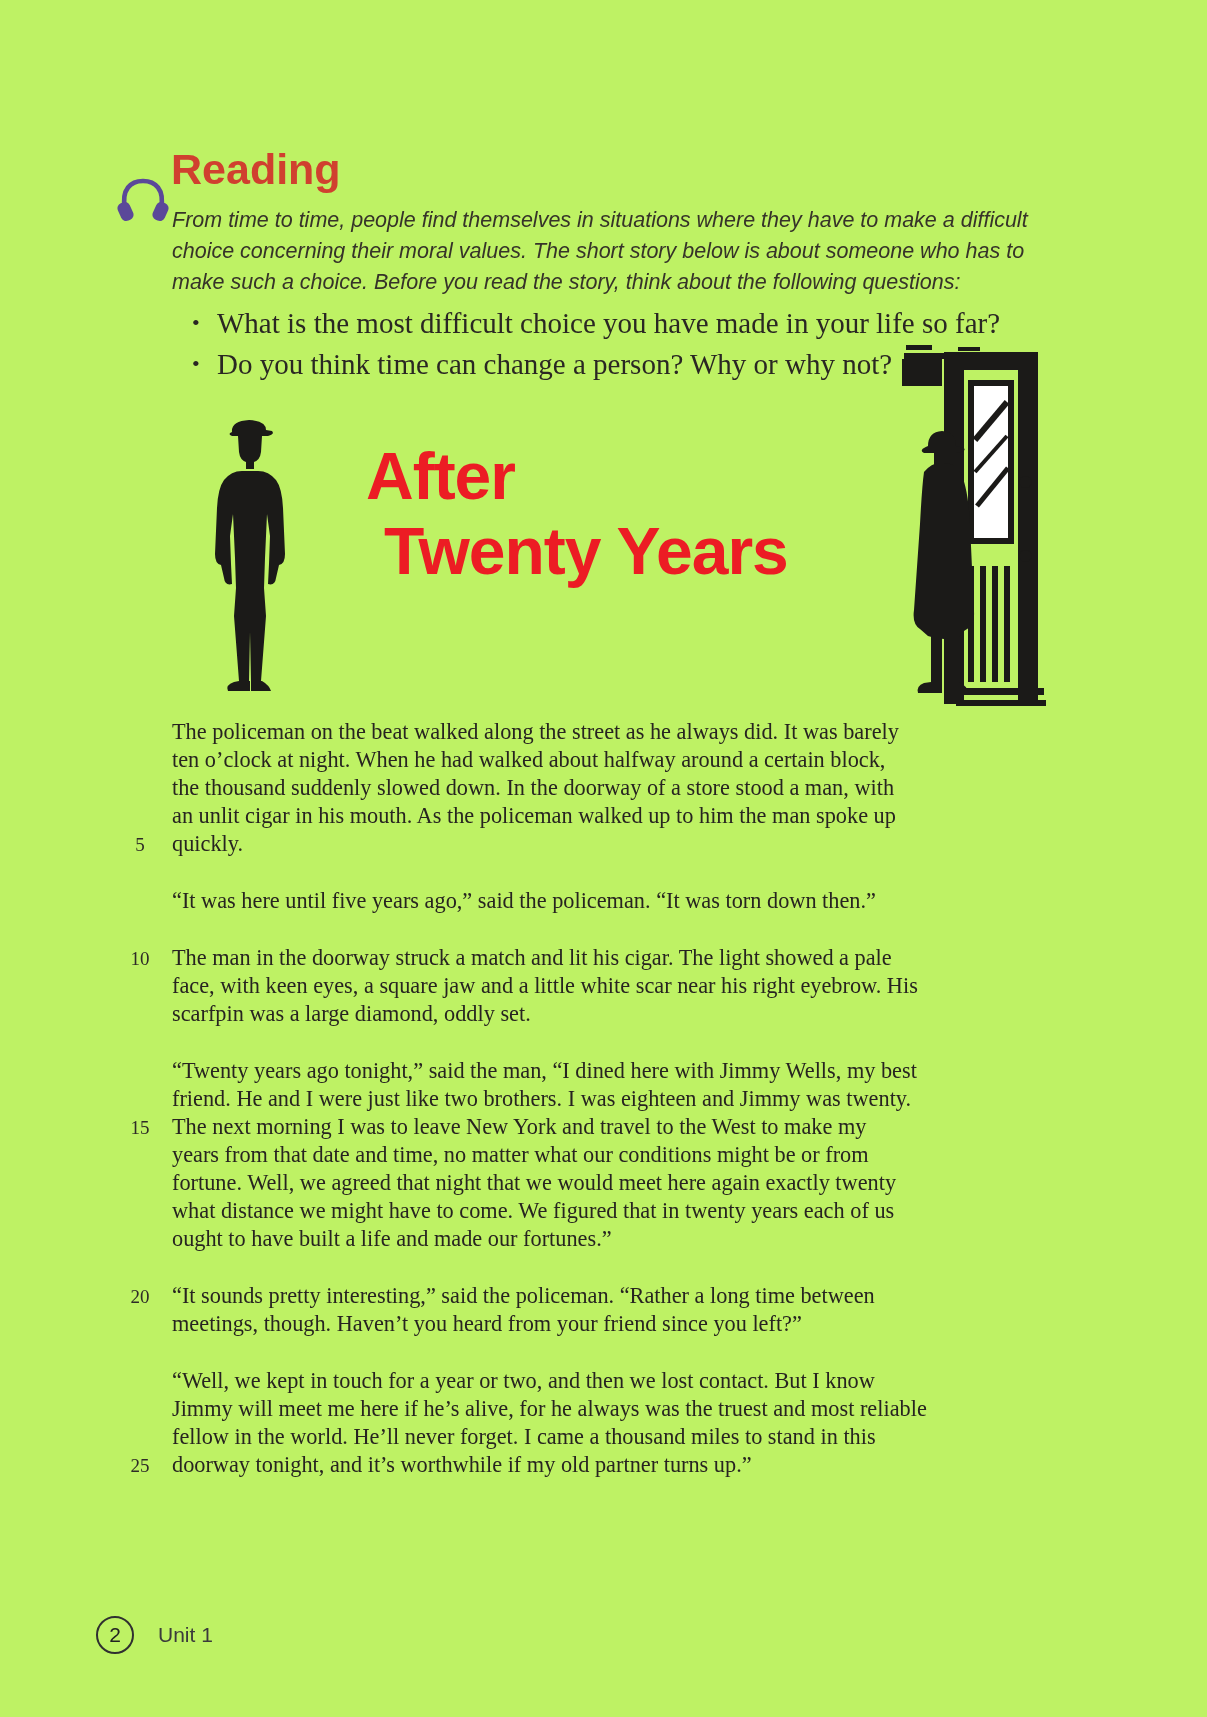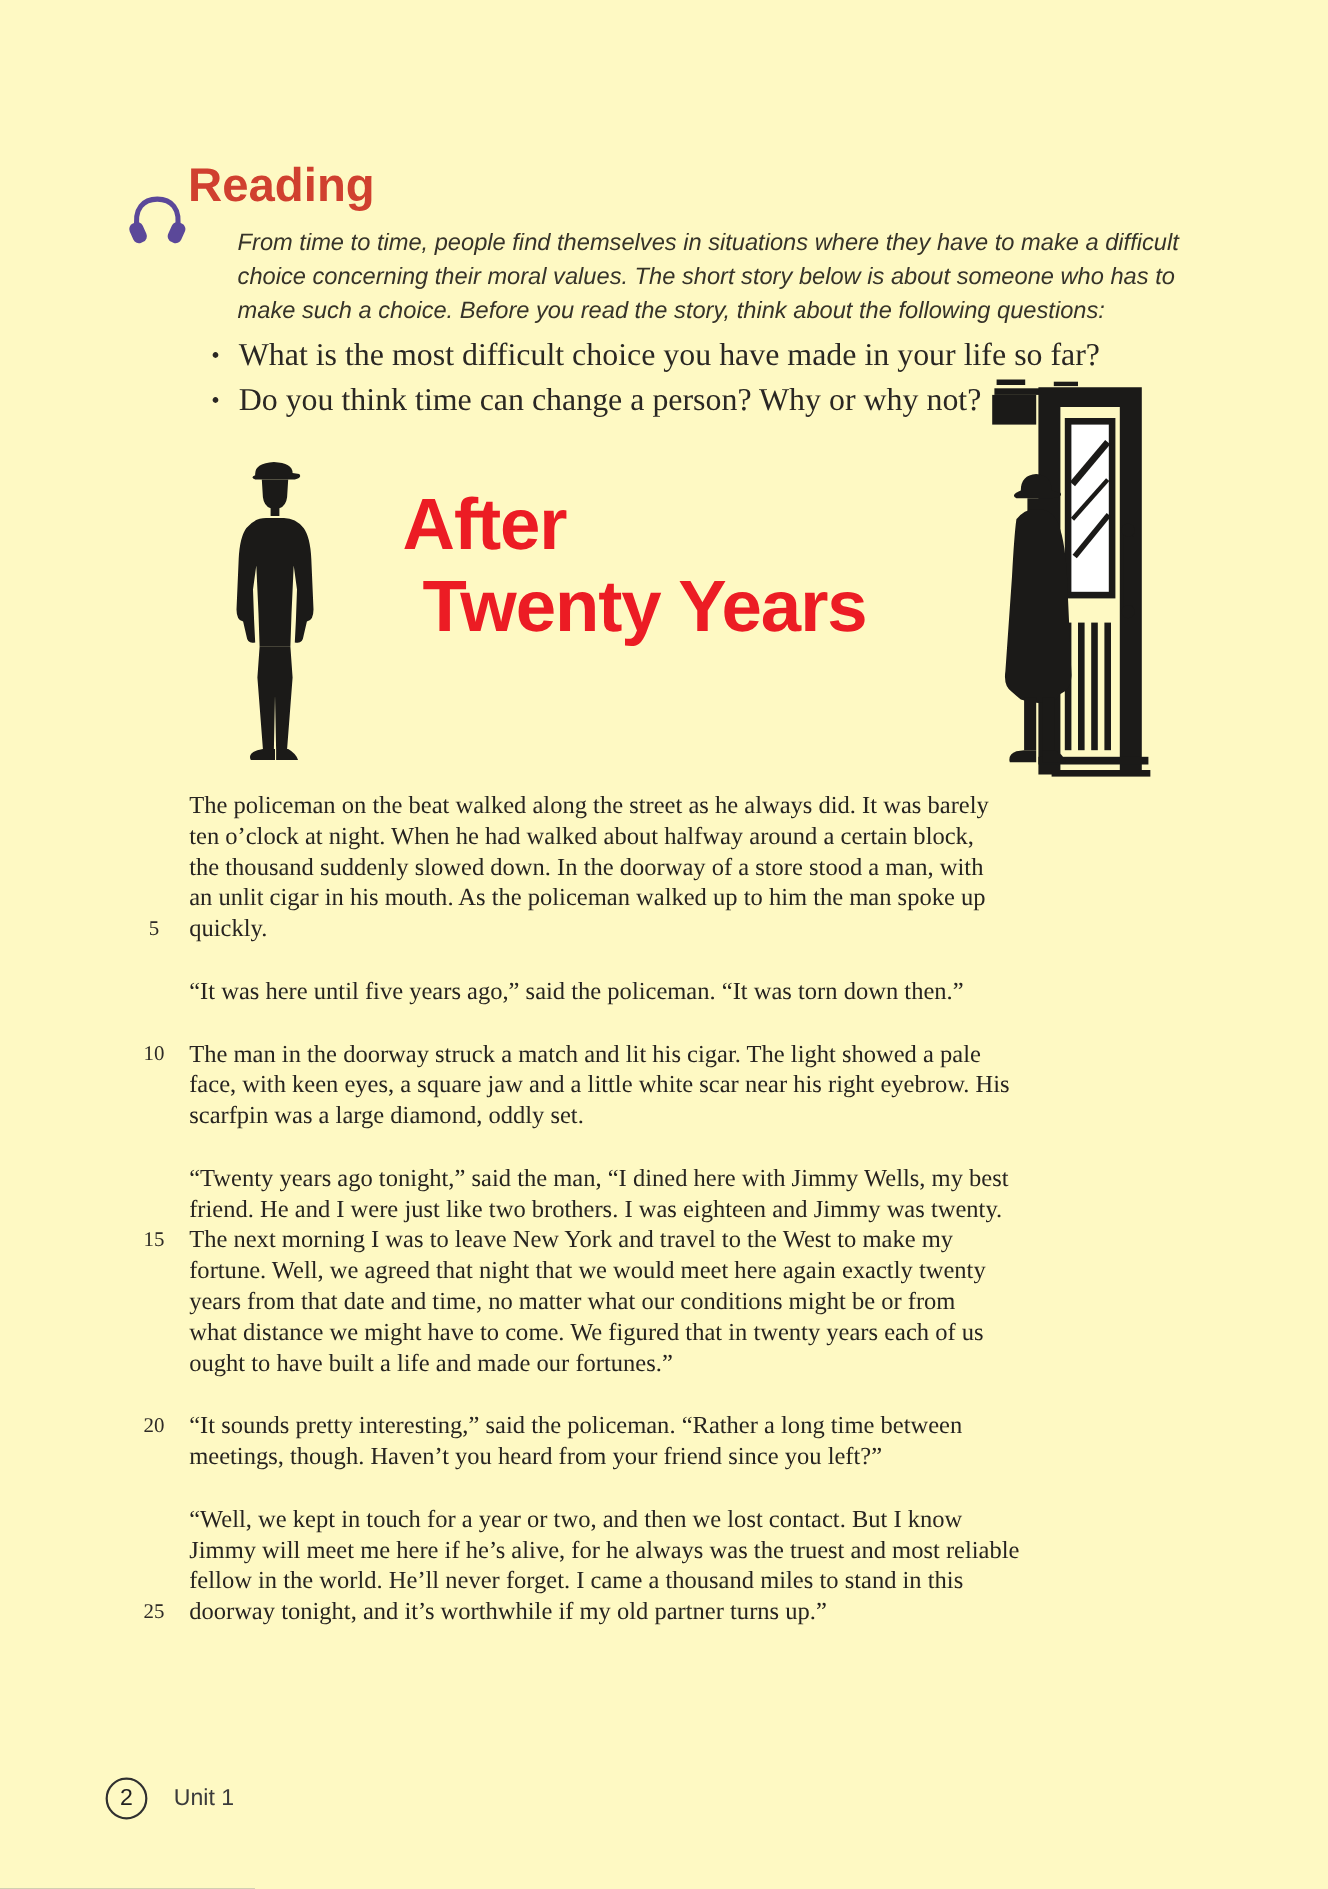--- a/index.html
+++ b/index.html
@@ -1,30 +1,30 @@
 <!DOCTYPE html>
 <html style="--heading_red: #d0402f; --title_red: #ec1c24; --icon_purple: #5b4899; --body_text: #272420; --illustration_black: #1b1a18;"><head>
 <meta charset="utf-8">
 <style>
   html,body{margin:0;padding:0;background:#9a9a9a;}
   .page{
     position:relative;width:1207px;height:1717px;margin:0 auto;
-    background:#fef9c3;overflow:hidden;
+    background:#bef264;overflow:hidden;
     font-family:"Liberation Serif",serif;color:#272420;
   }
   .section-heading{
     position:absolute;left:171px;top:116px;
     font-family:"Liberation Sans",sans-serif;font-weight:bold;
     font-size:43px;letter-spacing:0;color:var(--heading_red,#d0402f);
   }
   .headphones{position:absolute;left:116px;top:177px;width:54px;height:52px;color:var(--icon_purple,#5b4899);}
   .intro{
     position:absolute;left:172px;top:205px;
     font-family:"Liberation Sans",sans-serif;font-style:italic;
-    font-size:21.5px;line-height:31px;color:#363329;margin-left:44px;
+    font-size:21.5px;line-height:31px;color:#363329;
   }
   .intro-line{white-space:nowrap;}
   .questions{
     position:absolute;left:192px;top:310px;margin:0;padding:0;list-style:none;
     font-size:29px;color:#2a2723;
   }
   .questions li{position:relative;padding-left:25px;margin-bottom:14px;line-height:27px;white-space:nowrap;}
   .questions li::before{content:"\2022";position:absolute;left:0;top:-1px;font-size:22px;}
   .story-title{
     position:absolute;font-family:"Liberation Sans",sans-serif;font-weight:bold;
@@ -141,22 +141,22 @@
       </div>
       <div class="paragraph">
         <div class="story-line">The man in the doorway struck a match and lit his cigar. The light showed a pale<span class="line-number">10</span></div>
         <div class="story-line">face, with keen eyes, a square jaw and a little white scar near his right eyebrow. His</div>
         <div class="story-line">scarfpin was a large diamond, oddly set.</div>
       </div>
       <div class="paragraph">
         <div class="story-line">“Twenty years ago tonight,” said the man, “I dined here with Jimmy Wells, my best</div>
         <div class="story-line">friend. He and I were just like two brothers. I was eighteen and Jimmy was twenty.</div>
         <div class="story-line">The next morning I was to leave New York and travel to the West to make my<span class="line-number">15</span></div>
+        <div class="story-line">years from that date and time, no matter what our conditions might be or from</div>
         <div class="story-line">fortune. Well, we agreed that night that we would meet here again exactly twenty</div>
-        <div class="story-line">years from that date and time, no matter what our conditions might be or from</div>
         <div class="story-line">what distance we might have to come. We figured that in twenty years each of us</div>
         <div class="story-line">ought to have built a life and made our fortunes.”</div>
       </div>
       <div class="paragraph">
         <div class="story-line">“It sounds pretty interesting,” said the policeman. “Rather a long time between<span class="line-number">20</span></div>
         <div class="story-line">meetings, though. Haven’t you heard from your friend since you left?”</div>
       </div>
       <div class="paragraph">
         <div class="story-line">“Well, we kept in touch for a year or two, and then we lost contact. But I know</div>
         <div class="story-line">Jimmy will meet me here if he’s alive, for he always was the truest and most reliable</div>

